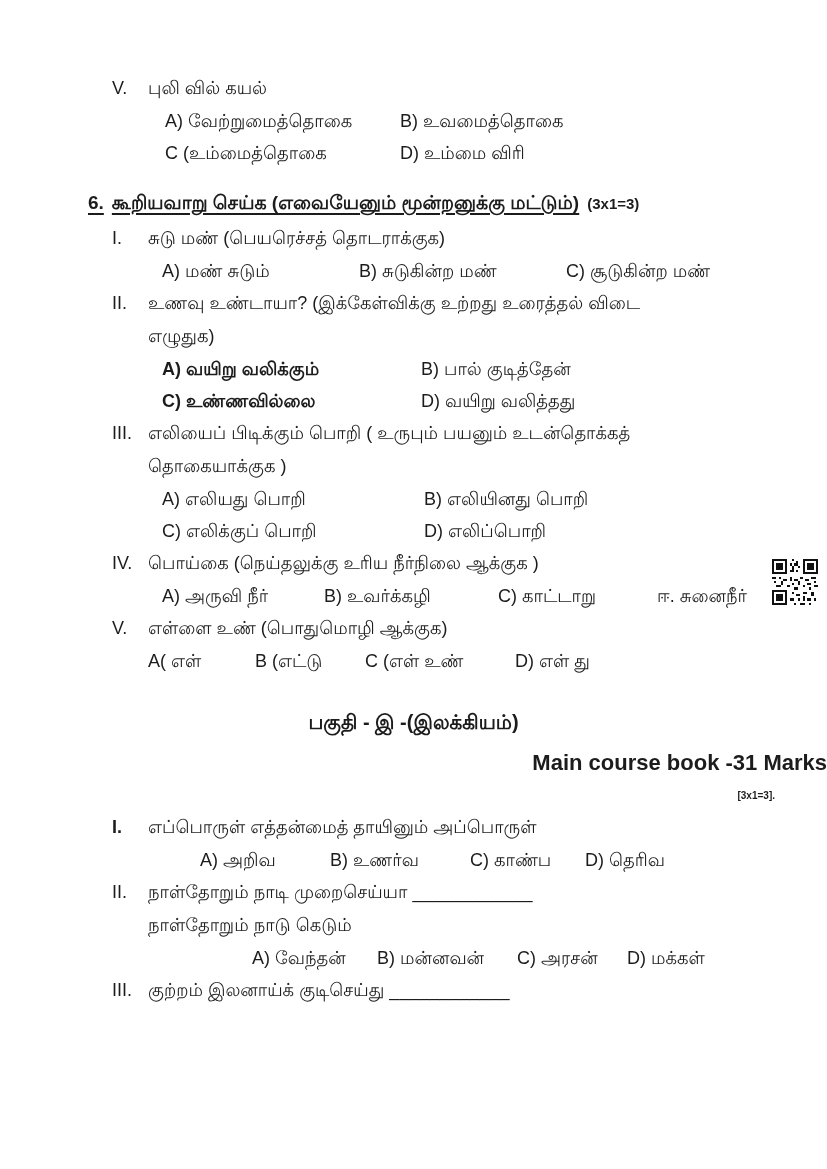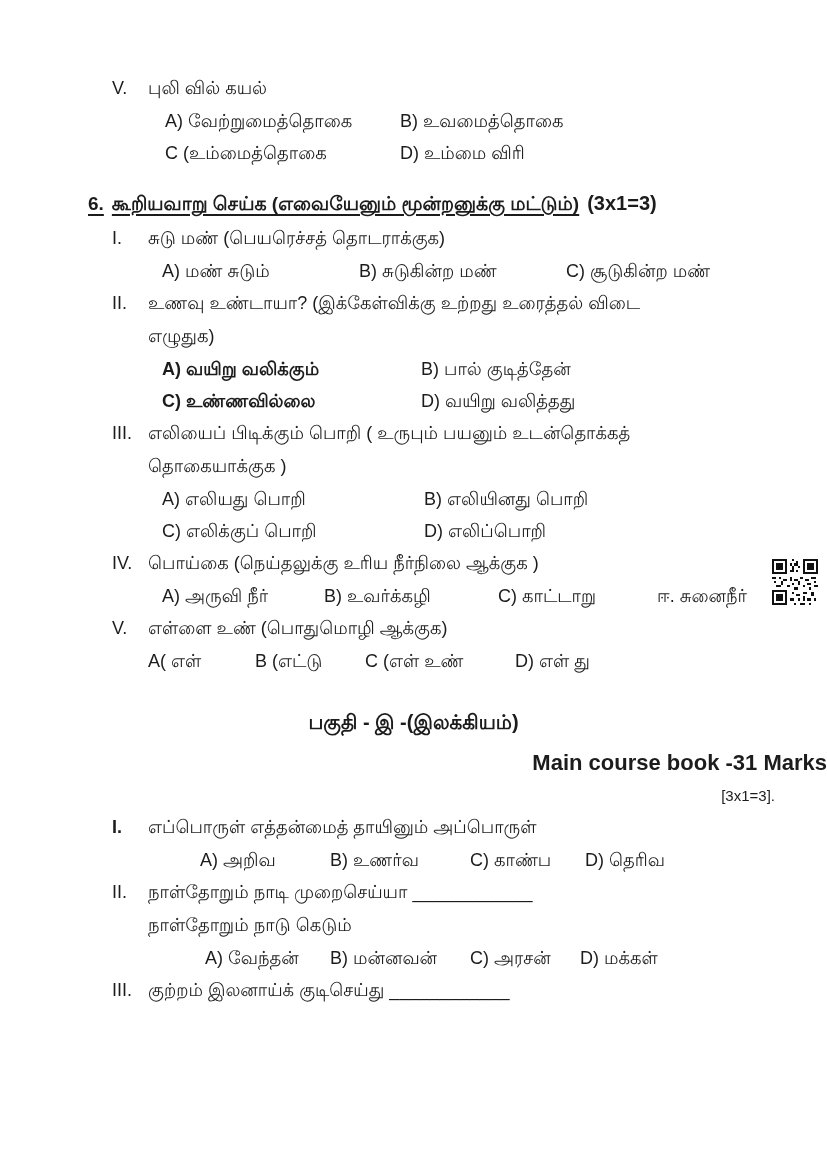--- a/index.html
+++ b/index.html
@@ -20,21 +20,21 @@
   .numeral { flex: none; width: 30px; margin-left: 112px; }
   .qtext  { margin-left: 6px; white-space: nowrap; }
 
   .cont { padding-left: 148px; min-height: 33px; line-height: 33px; white-space: nowrap; }
 
   .opts { display: flex; align-items: baseline; min-height: 32px; line-height: 32px; white-space: nowrap; }
   .ind165 { padding-left: 165px; }
   .ind162 { padding-left: 162px; gap: 14px; }
   .ind148 { padding-left: 148px; }
   .ind200 { padding-left: 200px; }
-  .ind205 { padding-left: 205px; }
+  .ind205 { padding-left: 205px; margin-left: 47px; }
   .opt { flex: none; }
   .w107 { min-width: 107px; } .w110 { min-width: 110px; }
   .w115 { min-width: 115px; } .w125 { min-width: 125px; }
   .w130 { min-width: 130px; } .w140 { min-width: 140px; }
   .w145 { min-width: 145px; } .w148 { min-width: 148px; }
   .w150 { min-width: 150px; } .w160 { min-width: 160px; }
   .w183 { min-width: 183px; } .w193 { min-width: 193px; }
   .w235 { min-width: 235px; } .w245 { min-width: 245px; font-weight: bold; }
   .w248 { min-width: 248px; }
 
@@ -43,29 +43,29 @@
     font-size: 19px;
     min-height: 36px; line-height: 36px;
     white-space: nowrap;
   }
   .qheading .q-num, .qheading .q-title {
     text-decoration: underline;
     text-underline-offset: 4px;
     text-decoration-thickness: 2px;
   }
   .qheading .q-num { margin-right: 8px; }
-  .qheading .q-marks { margin-left: 8px; font-size: 20px; }
+  .qheading .q-marks { margin-left: 8px; font-size: 15px; }
   .h6 { margin-top: 16px; padding-left: 88px; }
   .h7 { margin-top: 16px; padding-left: 84px; }
 
   .center { text-align: center; }
   .part-title { margin-top: 28px; font-weight: bold; font-size: 20px; min-height: 34px; line-height: 34px; }
   .book-title { margin-top: 6px; font-weight: bold; font-size: 22px; min-height: 36px; line-height: 36px; text-align: right; }
 
-  .marks-line { text-align: right; padding-right: 52px; font-weight: normal; font-size: 15px; min-height: 30px; line-height: 30px; padding-left: 36px; }
+  .marks-line { text-align: right; padding-right: 52px; font-weight: bold; font-size: 10px; min-height: 30px; line-height: 30px; padding-left: 36px; }
 
   .bold { font-weight: bold; }
 
   .qr {
     position: absolute;
     left: 772px;
     top: 559px;
     width: 46px;
     height: 46px;
   }

